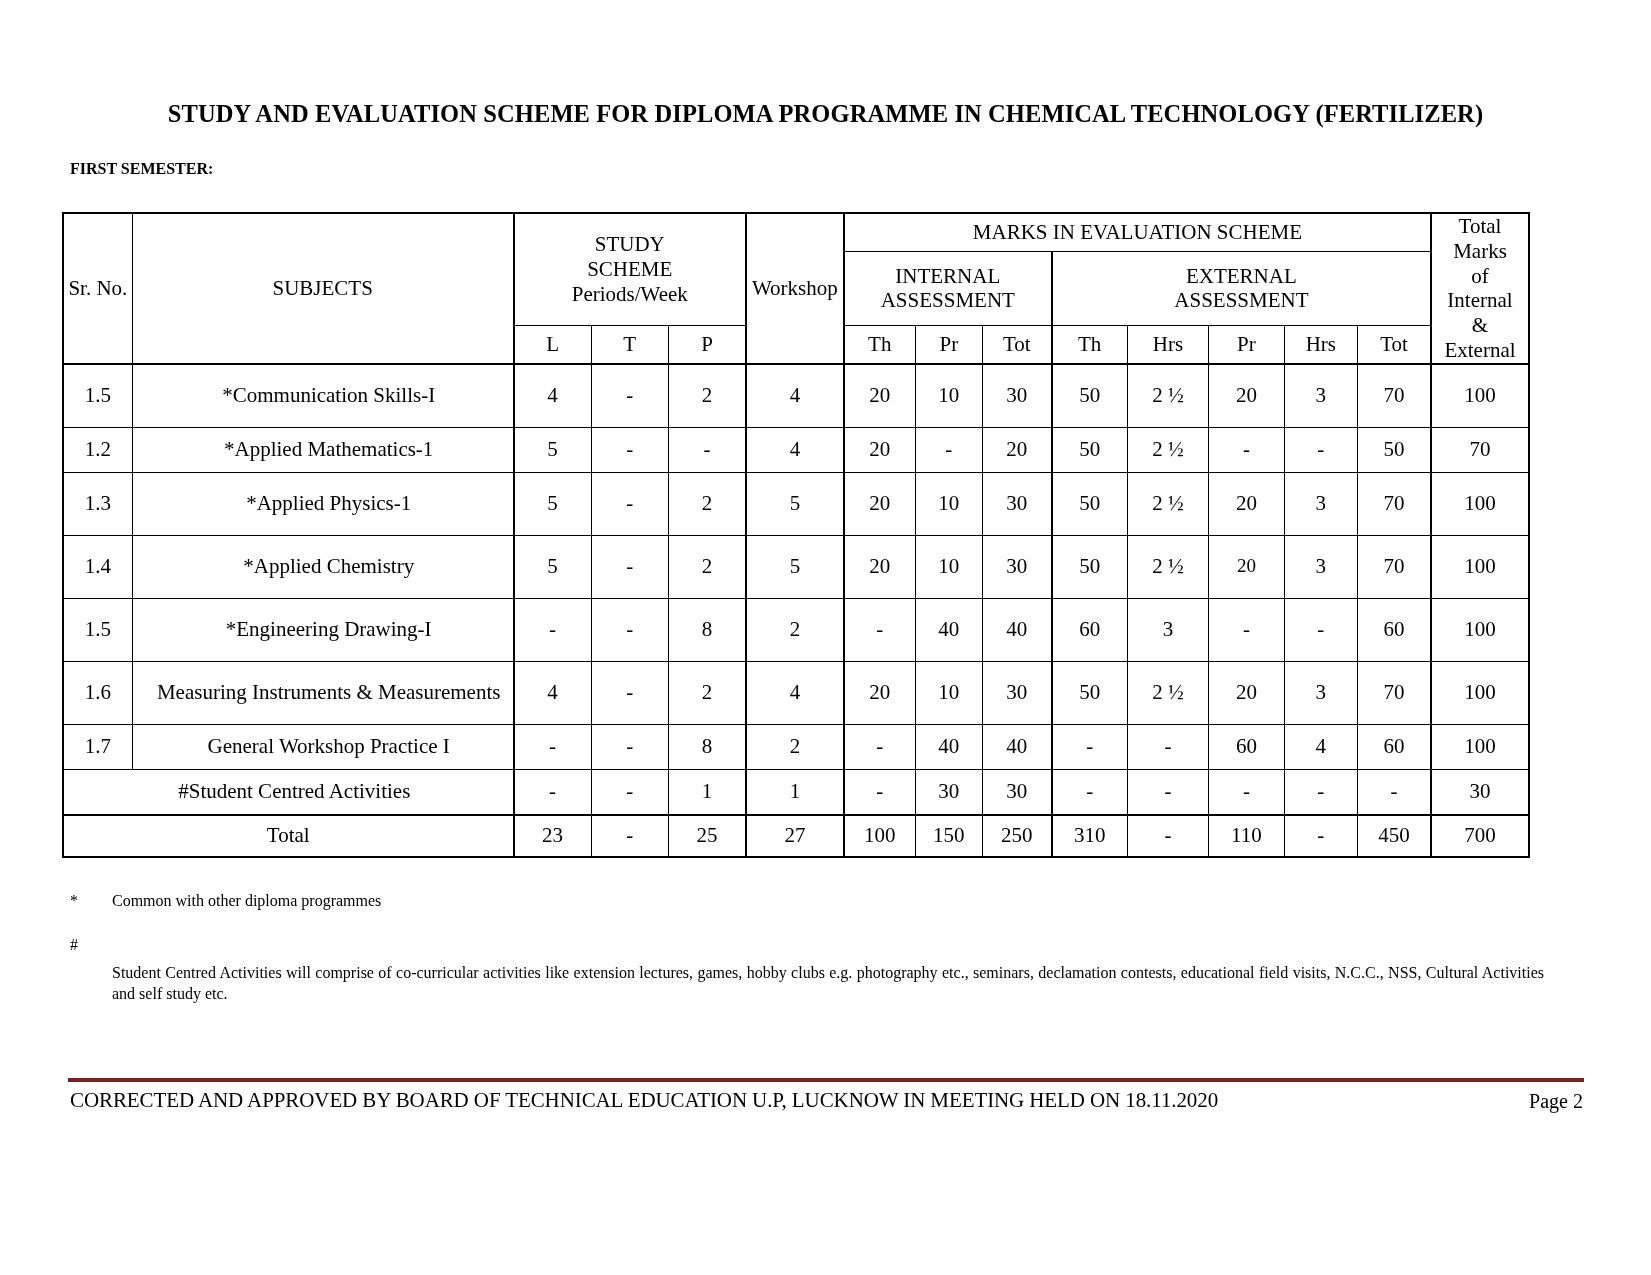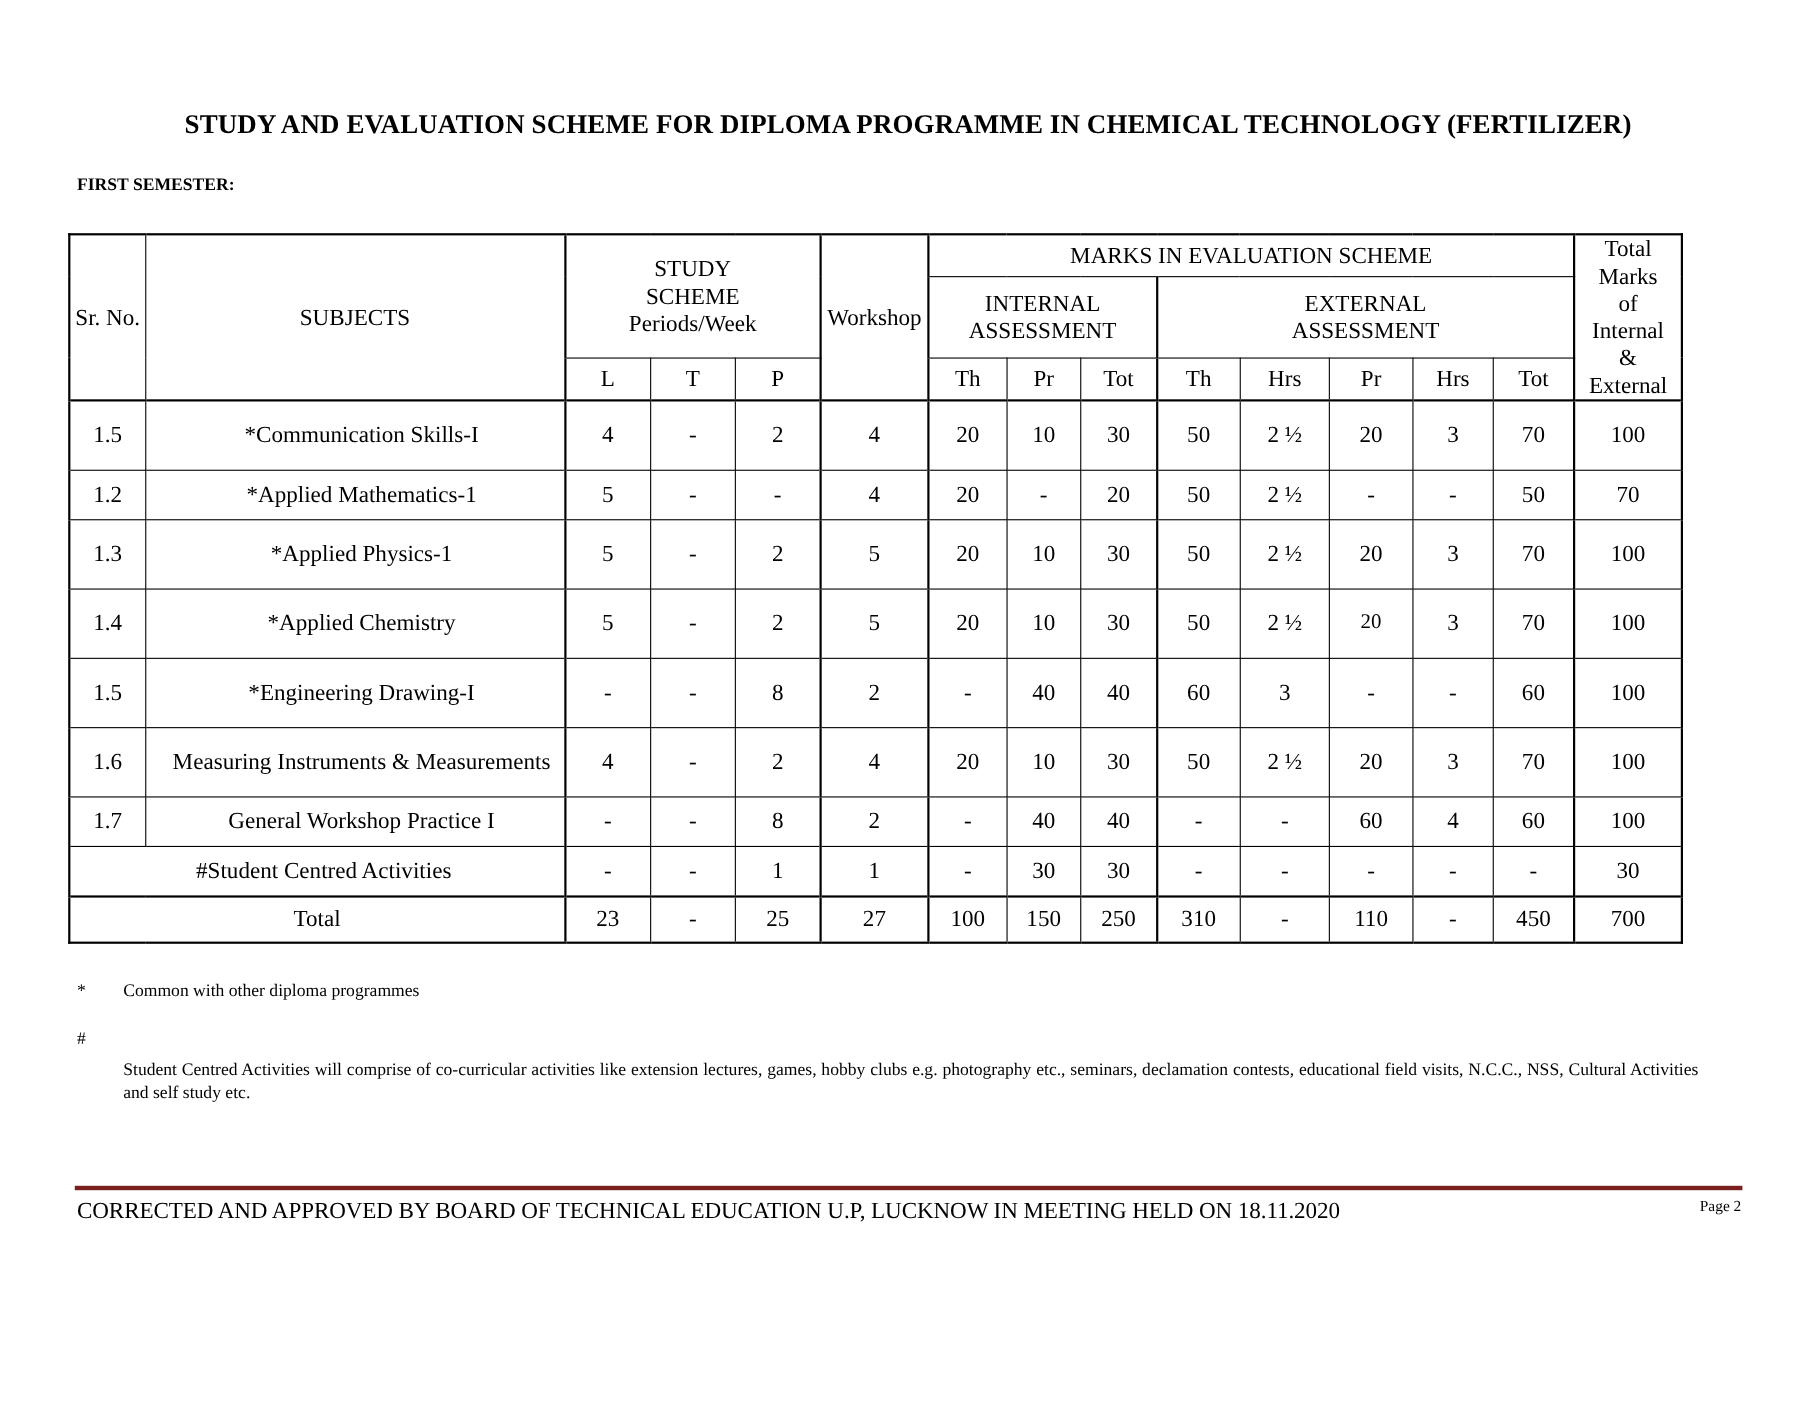--- a/index.html
+++ b/index.html
@@ -137,21 +137,21 @@
     position: absolute;
     left: 70px;
     top: 1088px;
     font-size: 21px;
     letter-spacing: -0.1px;
   }
   .footer-page {
     position: absolute;
     right: 68px;
     top: 1090px;
-    font-size: 14px;
+    font-size: 20px;
   }
 </style>
 </head>
 <body>
 
 <div class="page">
 
   <div class="doc-title">STUDY AND EVALUATION SCHEME FOR DIPLOMA  PROGRAMME IN  CHEMICAL TECHNOLOGY (FERTILIZER)</div>
 
   <div class="semester-label">FIRST SEMESTER:</div>

